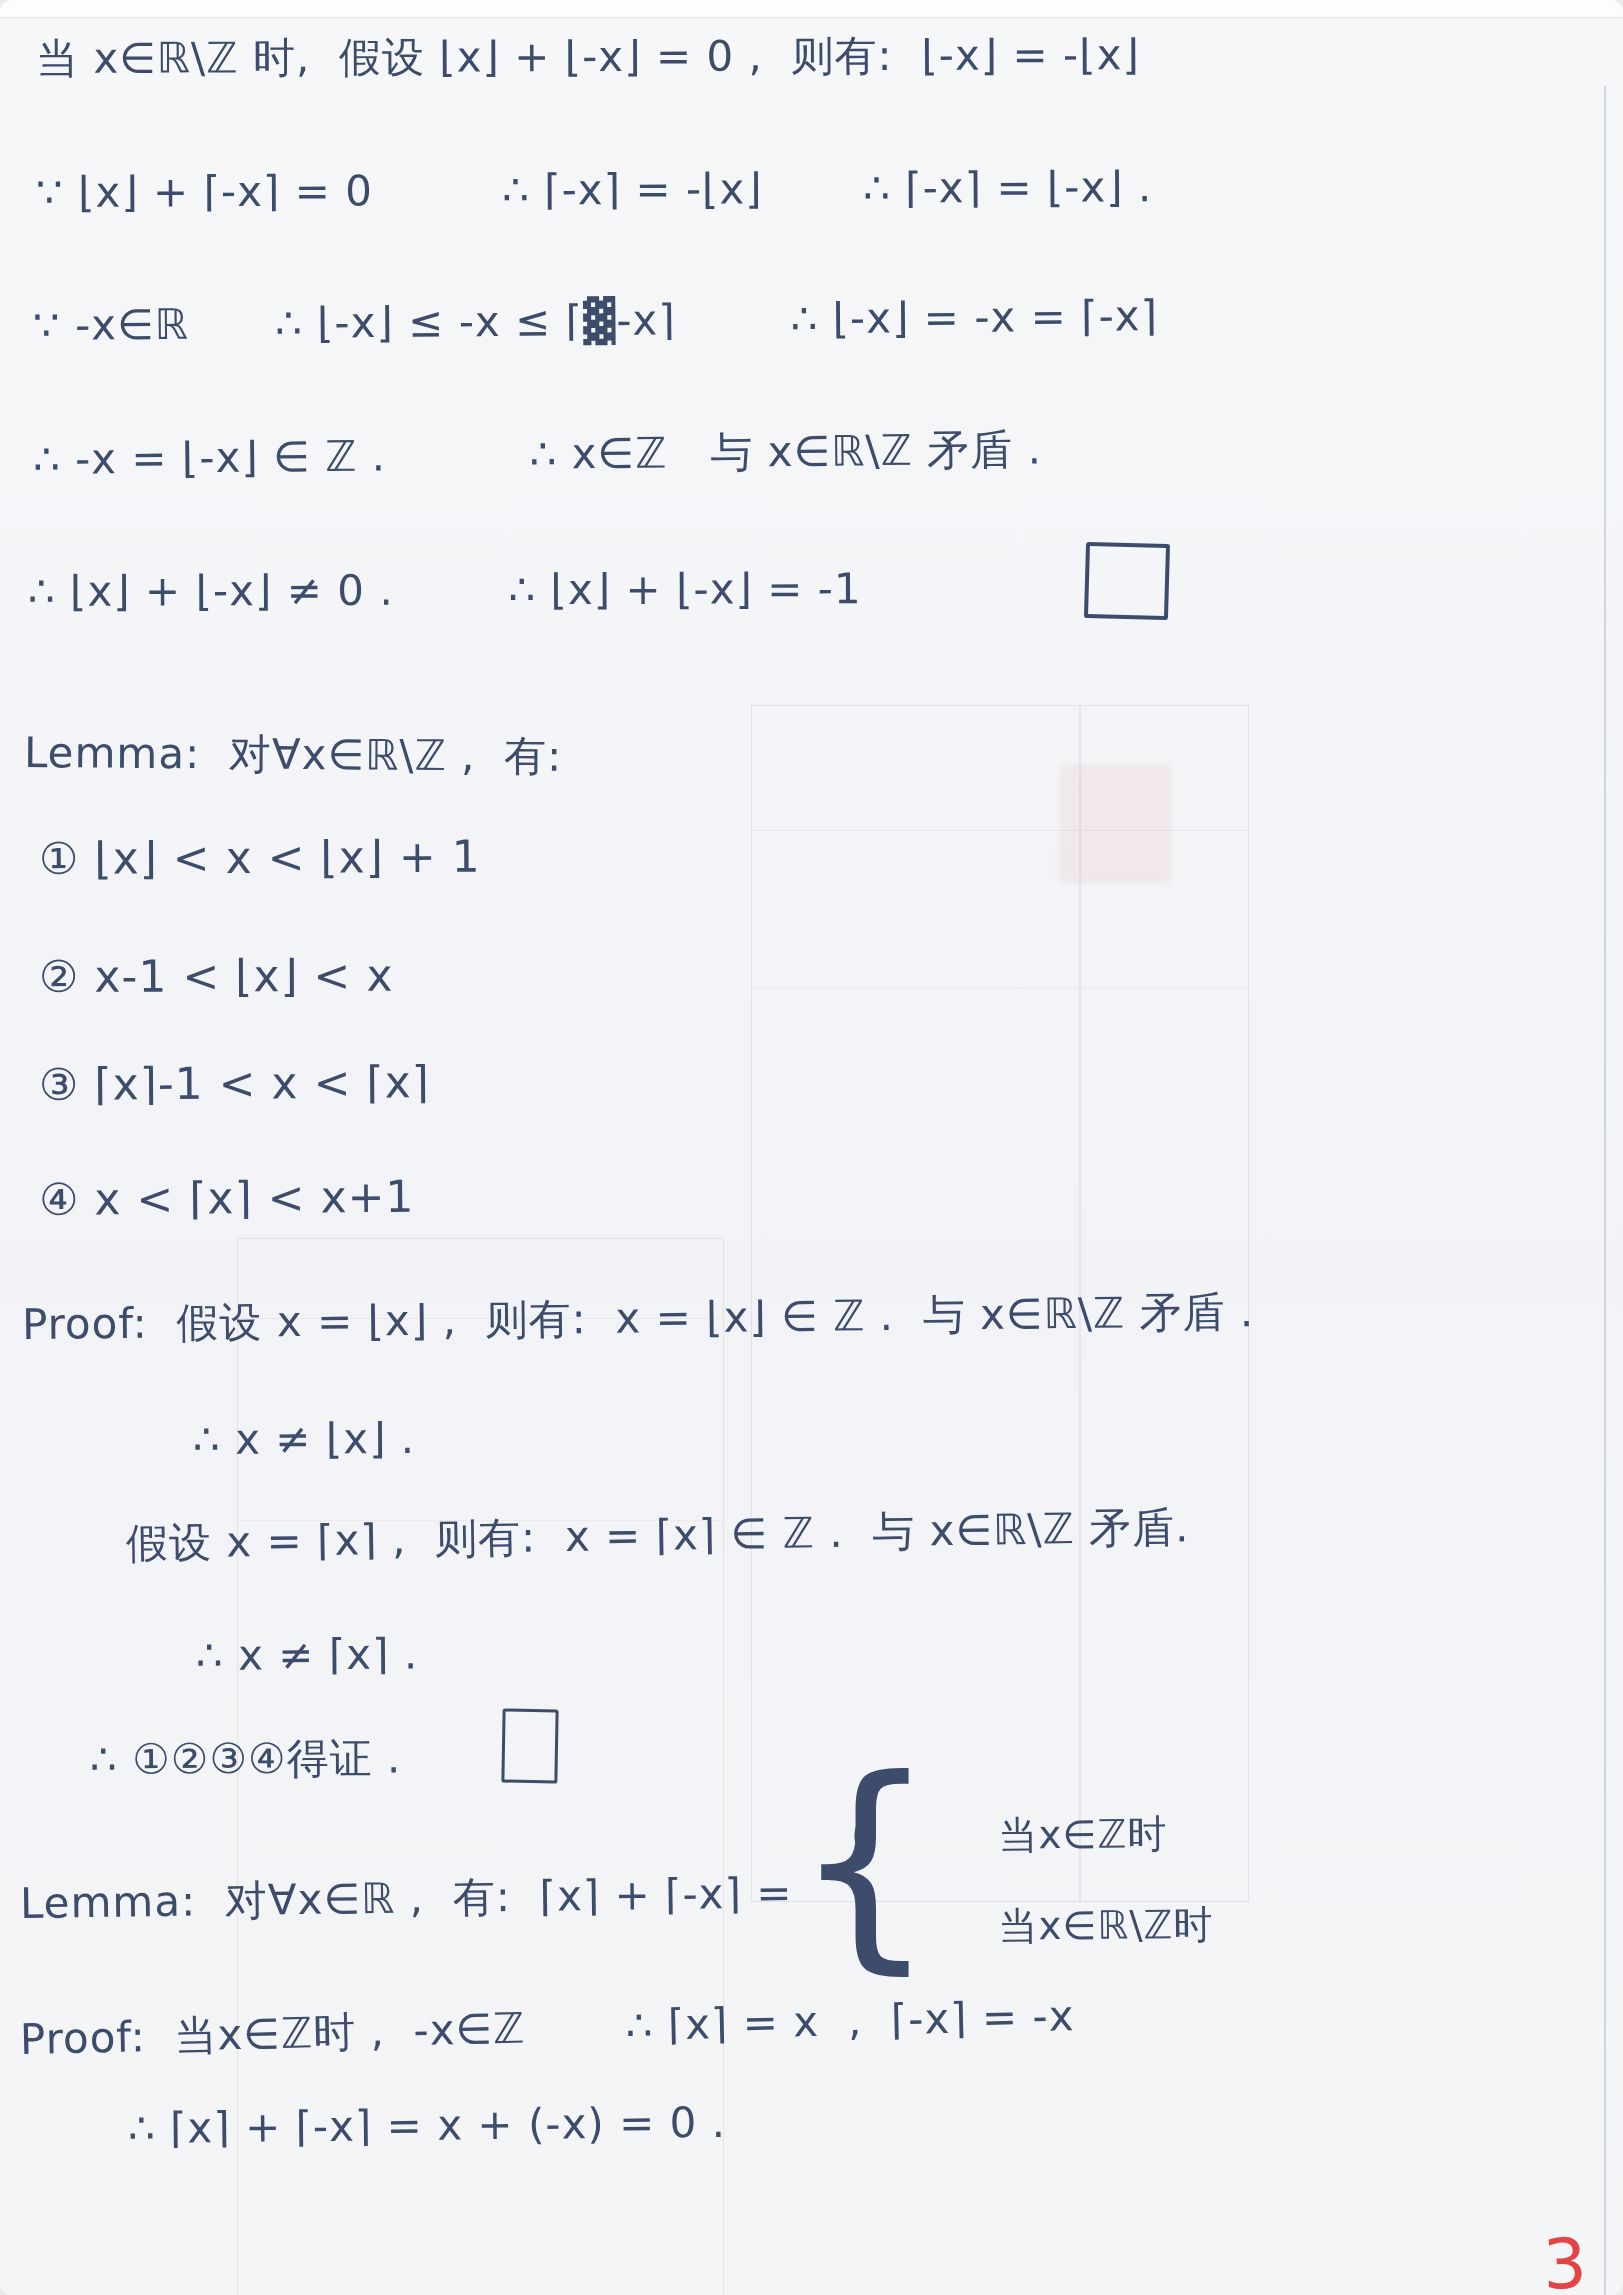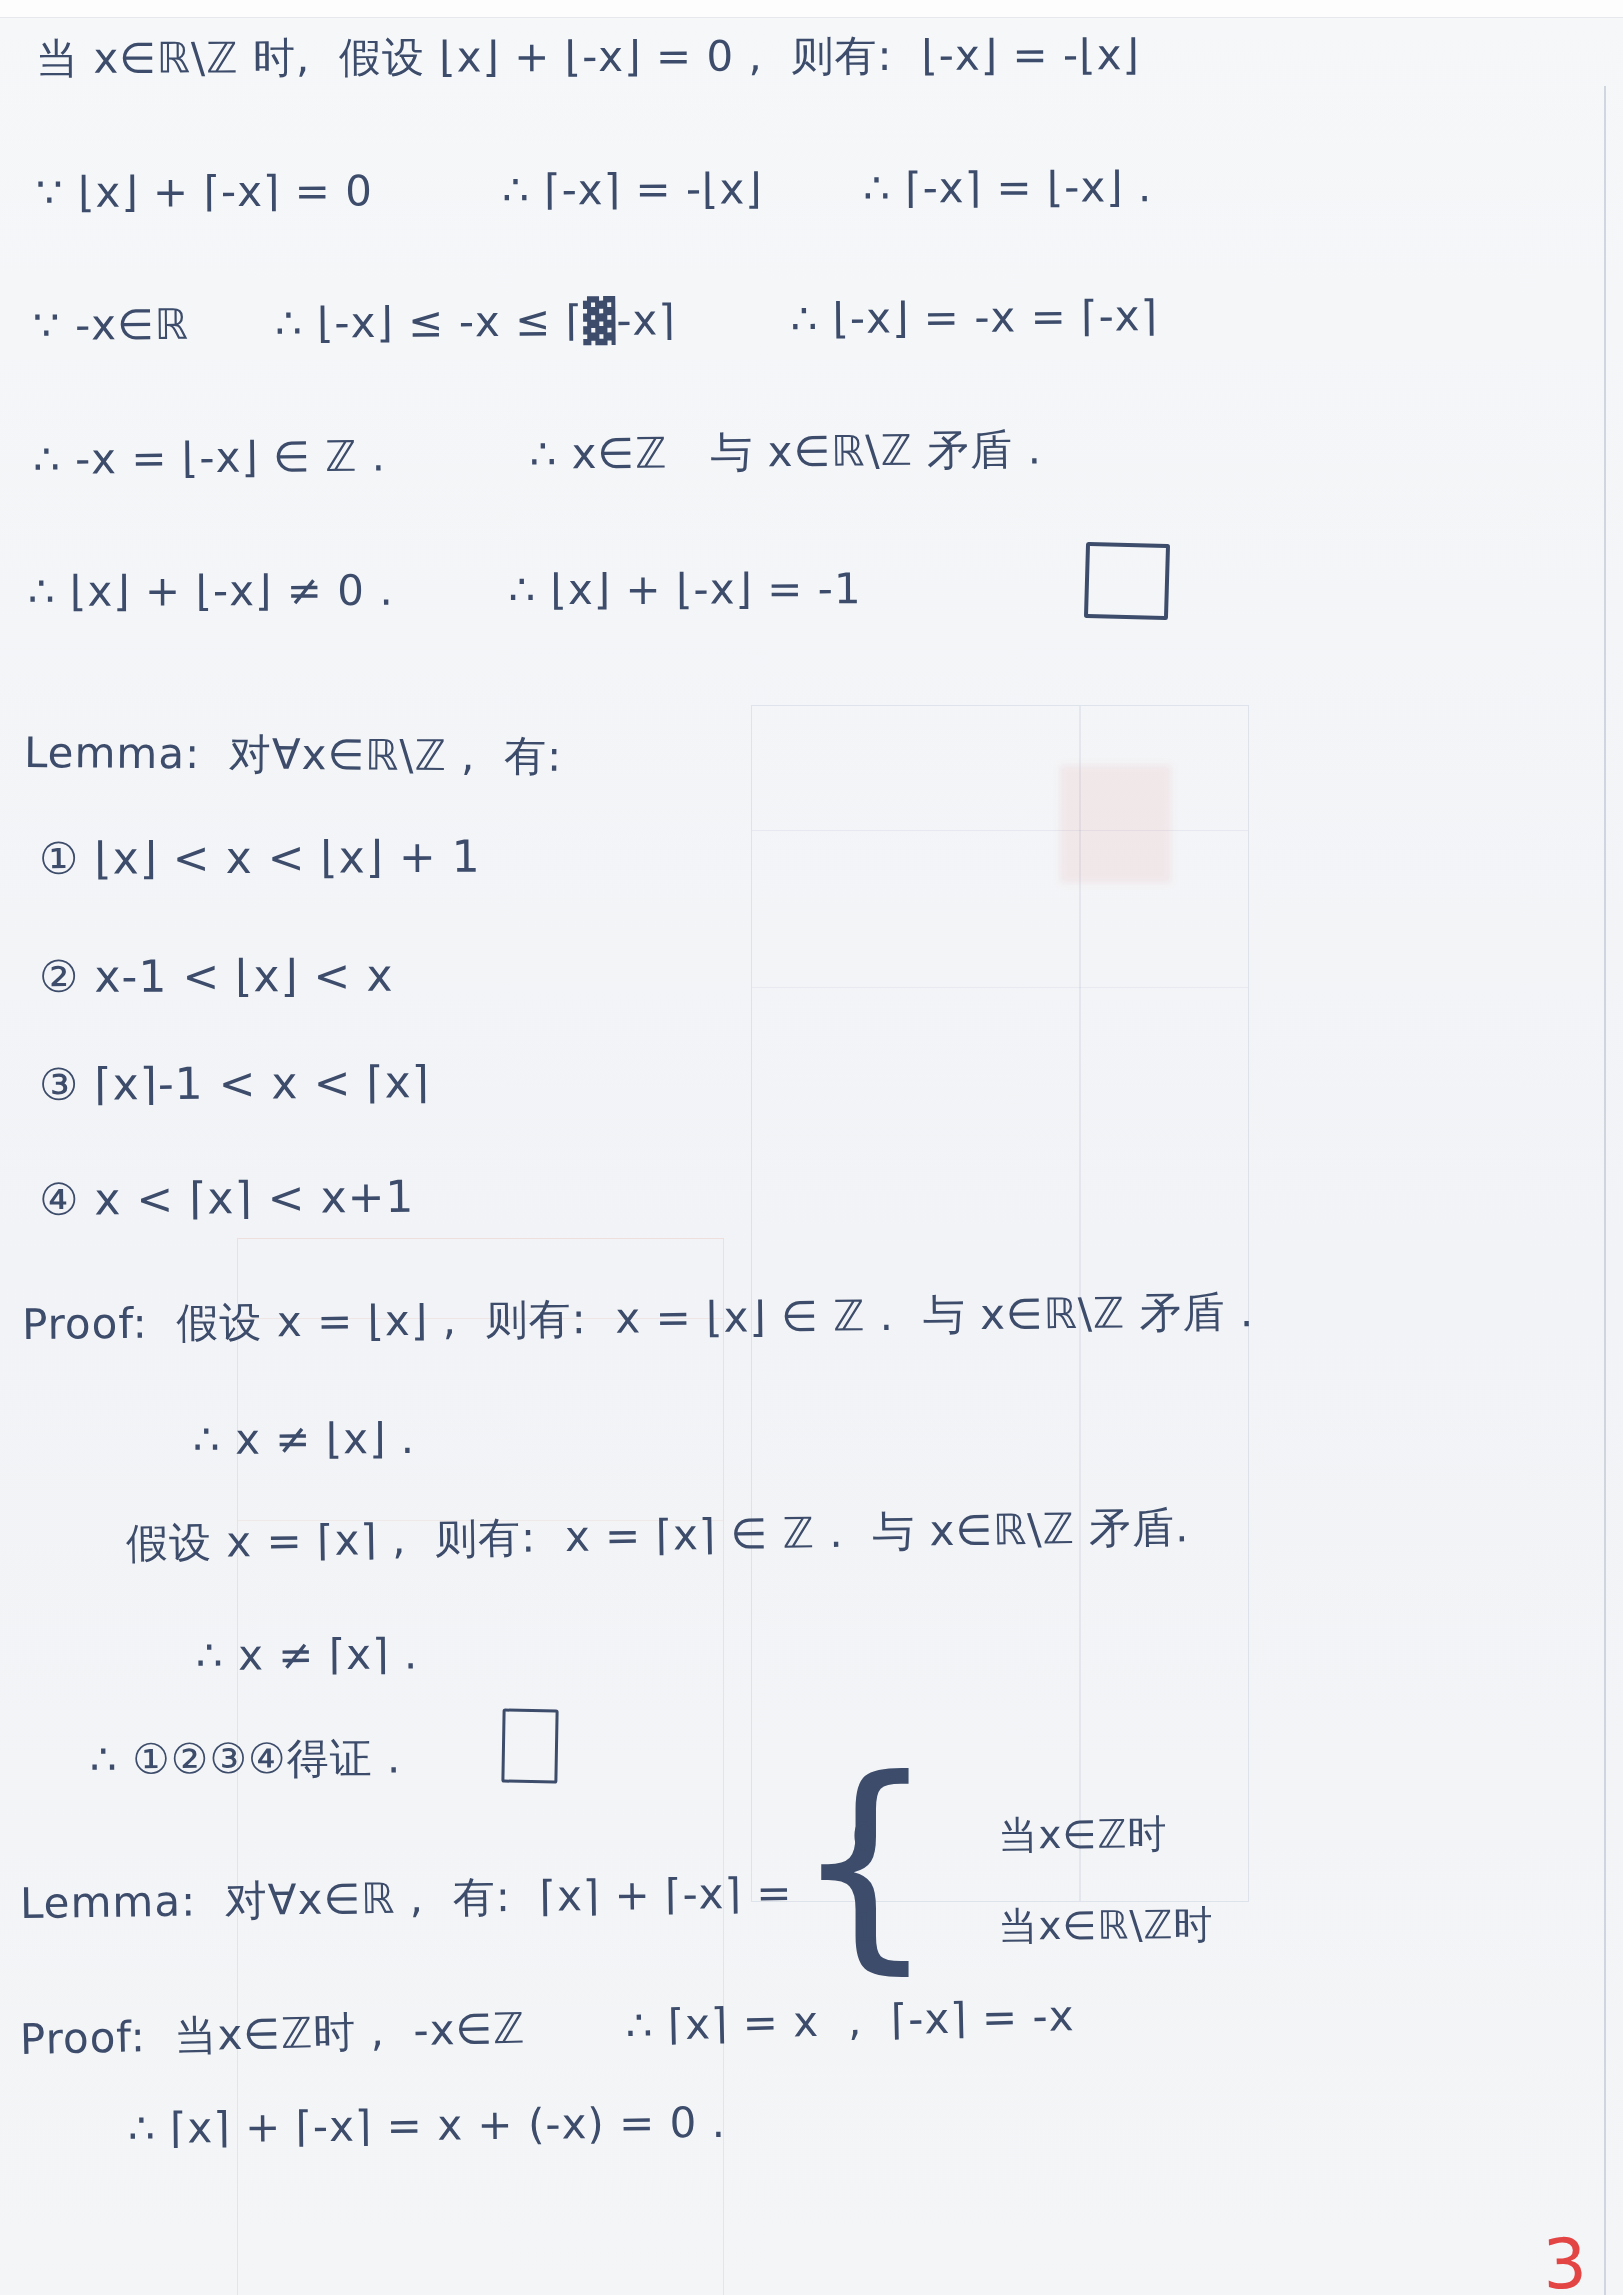--- a/index.html
+++ b/index.html
@@ -7,20 +7,21 @@
     --red:#e34444;
     --paper:#f3f4f6;
   }
   html,body{margin:0;padding:0;background:#e9eaec;}
   .page{
     position:relative;
     width:1623px;height:2295px;
     background:linear-gradient(180deg,#f6f7f9 0%,#f2f3f6 55%,#f4f5f7 100%);
     overflow:hidden;
     font-family:"DejaVu Sans", sans-serif;
+    border-radius:12px;
   }
   .top-strip{
     position:absolute;left:0;top:0;width:100%;height:17px;
     background:#fdfdfe;border-bottom:0.7px solid #e6e8ec;
   }
   .hand{
     position:absolute;
     white-space:pre;
     color:var(--ink);
     font-family:"DejaVu Sans", sans-serif;

